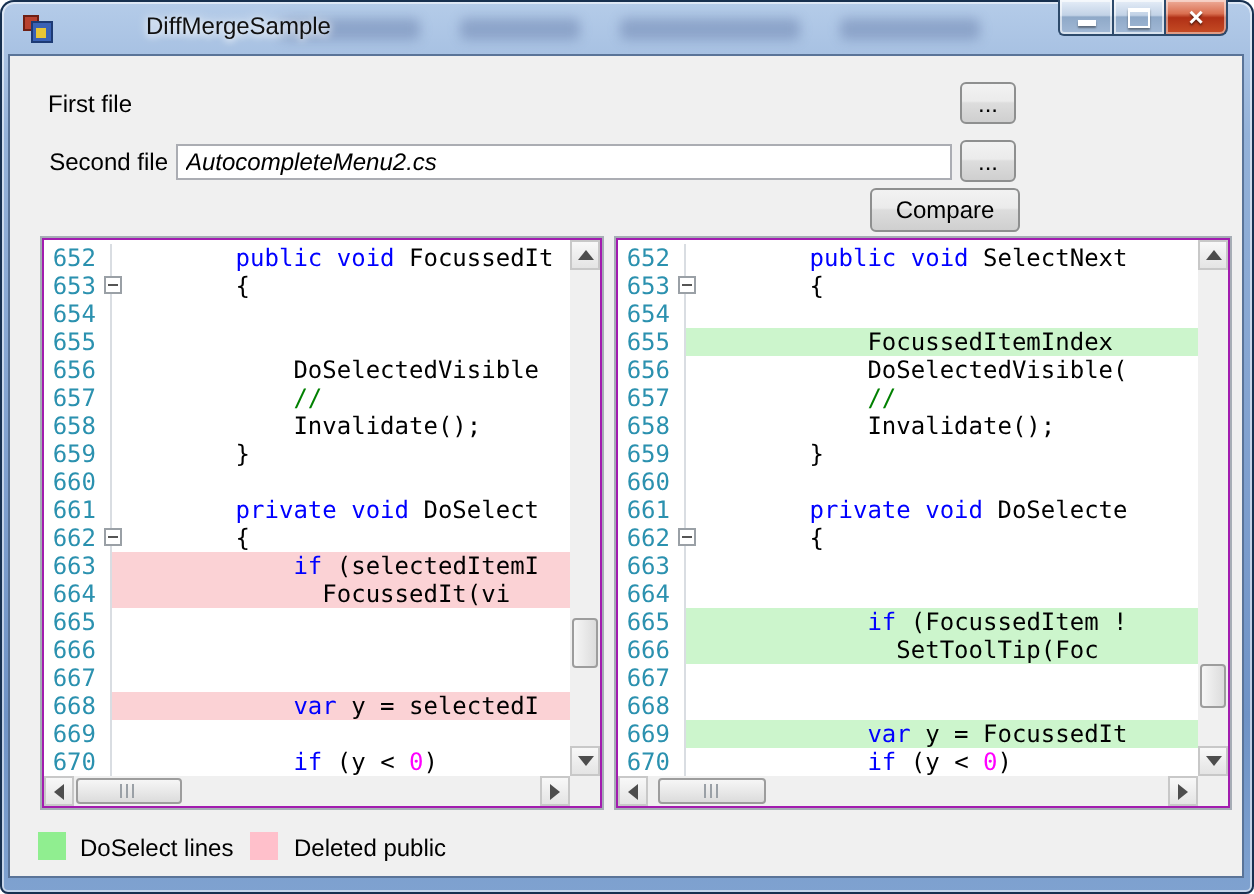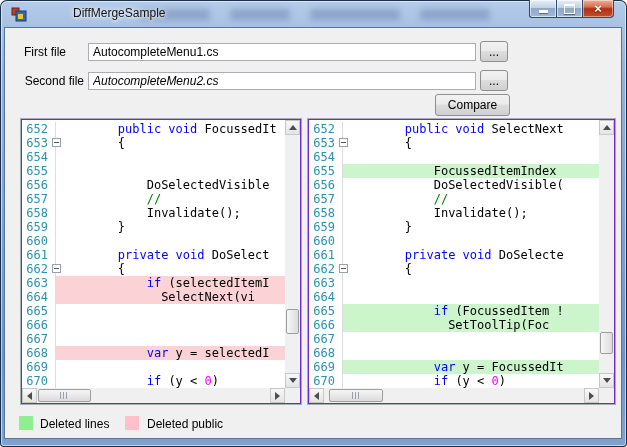--- a/index.html
+++ b/index.html
@@ -32,21 +32,21 @@
     box-shadow:inset 0 0 0 1px #5a7498;}
   .field-label{position:absolute;width:62px;text-align:right;font-size:12px;color:#000;line-height:18px;}
   .textbox{position:absolute;width:388px;height:18px;box-sizing:border-box;border:1px solid #abadb3;
     background:#fff;font-family:"Liberation Sans",sans-serif;font-size:12px;padding:0 4px;color:#000;outline:none;}
   .btn{position:absolute;box-sizing:border-box;border:1px solid #8e8f8f;border-radius:3px;
     background:linear-gradient(180deg,#f2f2f2 0%,#ebebeb 45%,#dddddd 50%,#cfcfcf 100%);
     font-family:"Liberation Sans",sans-serif;font-size:12px;color:#000;
     display:flex;align-items:center;justify-content:center;}
   
   .editor-pane{position:absolute;top:91px;height:287px;box-sizing:border-box;
-    border:1px solid #a6adb5;background:#6d28d9;}
+    border:1px solid #a6adb5;background:#a21caf;}
   #left-pane{left:16px;width:282px;}
   #right-pane{left:303px;width:309px;}
   .code-area{position:absolute;left:1px;top:1px;right:16px;bottom:16px;overflow:hidden;
     background:#fff;padding-top:2px;font-family:"DejaVu Sans Mono",monospace;font-size:12px;line-height:14px;}
   .code-row{position:relative;height:14px;white-space:pre;}
   .ln{position:absolute;left:0;top:0;width:34px;height:14px;box-sizing:border-box;
     padding-right:7px;text-align:right;color:var(--ln-color,#2b91af);background:#fff;
     border-right:1px solid #d9dde2;z-index:2;}
   .fold-marker{position:absolute;left:30px;top:2px;width:9px;height:9px;box-sizing:border-box;
     border:1px solid #9aa0a6;background:#fff;z-index:3;}
@@ -116,21 +116,20 @@
       </div>
       <div class="win-btn close">
         <span class="glyph-close">×</span>
       </div>
     </div>
   </div>
 
   <div class="client">
 
     <span class="field-label" style="left:0;top:16px;">First file</span>
-    <input class="textbox" style="left: 84px; top: 16px;" value="AutocompleteMenu1.cs">
     <button class="btn" style="left:476px;top:14px;width:28px;height:21px;">...</button>
 
     <span class="field-label" style="left:18px;top:45px;">Second file</span>
     <input class="textbox" style="left: 84px; top: 45px; font-style: italic;" value="AutocompleteMenu2.cs">
     <button class="btn" style="left:476px;top:43px;width:28px;height:21px;">...</button>
 
     <button class="btn" style="left:431px;top:67px;width:75px;height:22px;">Compare</button>
 
     <div class="editor-pane" id="left-pane">
       <div class="code-area">
@@ -139,21 +138,21 @@
           <div class="code-row"><span class="ln">654</span></div>
           <div class="code-row"><span class="ln">655</span><span class="code-text"></span></div>
           <div class="code-row"><span class="ln">656</span><span class="code-text"><span class="tok-p">            DoSelectedVisible</span></span></div>
           <div class="code-row"><span class="ln">657</span><span class="code-text"><span class="tok-c">            //</span></span></div>
           <div class="code-row"><span class="ln">658</span><span class="code-text"><span class="tok-p">            Invalidate();</span></span></div>
           <div class="code-row"><span class="ln">659</span><span class="code-text"><span class="tok-p">        }</span></span></div>
           <div class="code-row"><span class="ln">660</span><span class="code-text"></span></div>
           <div class="code-row"><span class="ln">661</span><span class="code-text"><span class="tok-p">        </span><span class="tok-k">private void </span><span class="tok-p">DoSelect</span></span></div>
           <div class="code-row"><span class="ln">662</span><span class="code-text"><span class="tok-p">        {</span></span><span class="fold-marker"></span></div>
           <div class="code-row"><span class="ln">663</span><span class="code-text hl-del"><span class="tok-p">            </span><span class="tok-k">if </span><span class="tok-p">(selectedItemI</span></span></div>
-          <div class="code-row"><span class="ln">664</span><span class="code-text hl-del"><span class="tok-p">              SelectNext(vi</span></span></div>
+          <div class="code-row"><span class="ln">664</span><span class="code-text hl-del"><span class="tok-p">              FocussedIt(vi</span></span></div>
           <div class="code-row"><span class="ln">665</span><span class="code-text"></span></div>
           <div class="code-row"><span class="ln">666</span><span class="code-text"></span></div>
           <div class="code-row"><span class="ln">667</span><span class="code-text"></span></div>
           <div class="code-row"><span class="ln">668</span><span class="code-text hl-del"><span class="tok-p">            </span><span class="tok-k">var </span><span class="tok-p">y = selectedI</span></span></div>
           <div class="code-row"><span class="ln">669</span><span class="code-text"></span></div>
           <div class="code-row"><span class="ln">670</span><span class="code-text"><span class="tok-p">            </span><span class="tok-k">if </span><span class="tok-p">(y &lt; </span><span class="tok-n">0</span><span class="tok-p">)</span></span></div>
         </div>
       <div class="v-scrollbar">
         <div class="sb-btn up">
             <i class="tri up"></i>
@@ -216,17 +215,17 @@
             <span class="grip"></span>
           </div>
         <div class="sb-btn right">
             <i class="tri right"></i>
           </div>
       </div>
       <div class="sb-corner"></div>
     </div>
 
     <span class="legend-swatch" style="left: 15px; background-color: rgb(144, 238, 144);"></span>
-    <span class="legend-label" style="left:36px;">Deleted lines</span>
+    <span class="legend-label" style="left:36px;">DoSelect lines</span>
     <span class="legend-swatch" style="left: 121px; background-color: rgb(255, 192, 203);"></span>
     <span class="legend-label" style="left:143px;">Deleted public</span>
   </div>
 </div>
 
 </body></html>

